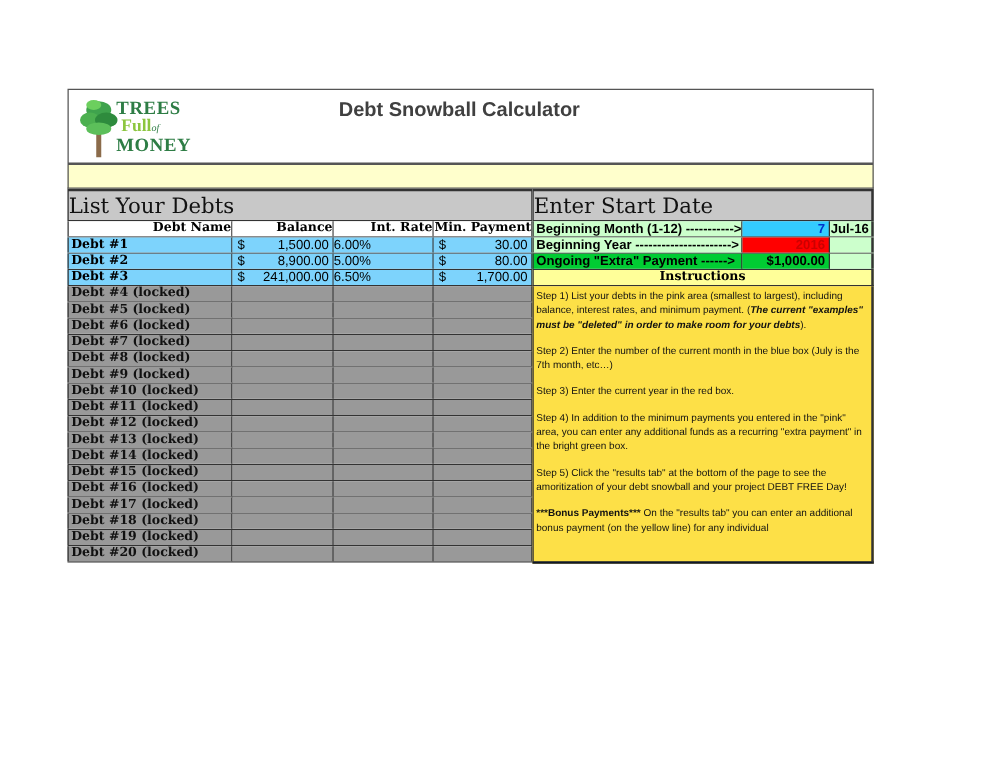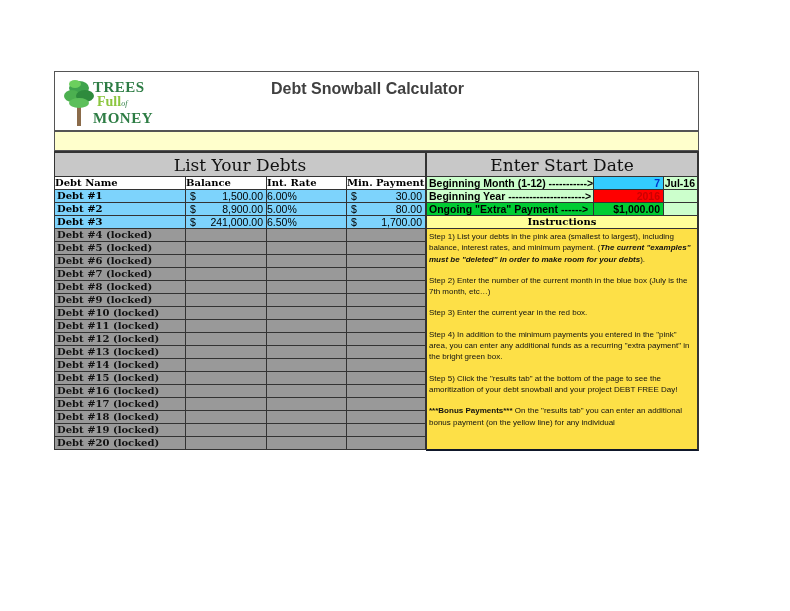--- a/index.html
+++ b/index.html
@@ -11,28 +11,28 @@
   .logo-text { position: absolute; left: 30px; top: 2px; font-family: "Liberation Serif", serif; font-weight: bold; line-height: 14px; }
   .logo-trees { color: #2e7d45; font-size: 15px; letter-spacing: 0.5px; }
   .logo-full { color: #8cc63f; font-size: 14px; margin-left: 4px; }
   .logo-of { color: #2e7d45; font-size: 8px; font-style: italic; font-weight: normal; }
   .logo-money { color: #2e7d45; font-size: 15px; letter-spacing: 0.5px; }
   .title { position: absolute; left: 216px; top: 8px; font-size: 16px; font-weight: bold; color: #404040; }
   .yellow-band { height: 18px; background: #ffffcc; border-left: 1px solid #555; border-right: 1px solid #555; border-bottom: 1px solid #555; }
   .grid { display: flex; }
   .left { width: 372px; }
   .right { width: 273px; }
-  .section-title { height: 26px; background: #c8c8c8; border: 1px solid #333; border-top: 2px solid #333; box-sizing: border-box; font-family: "DejaVu Serif", serif; font-size: 17px; text-align: center; line-height: 24px; color: #111; }
+  .section-title { height: 26px; background: #c8c8c8; border: 1px solid #333; border-top: 2px solid #333; box-sizing: border-box; font-family: "DejaVu Serif", serif; font-size: 17px; text-align: left; line-height: 24px; color: #111; }
   .row { display: flex; height: 13px; box-sizing: border-box; border-bottom: 1px solid #333; }
   .cell { box-sizing: border-box; border-right: 1px solid #333; font-size: 10.5px; line-height: 12px; overflow: hidden; white-space: nowrap; }
   .c1 { width: 132px; border-left: 1px solid #333; padding-left: 2px; font-family: "DejaVu Serif", serif; font-weight: bold; font-size: 10px; }
   .c2 { width: 81px; display: flex; justify-content: space-between; padding: 0 3px 0 4px; }
   .c3 { width: 80px; text-align: left; padding-right: 2px; }
   .c4 { width: 79px; display: flex; justify-content: space-between; padding: 0 3px 0 4px; }
-  .hdr .cell { font-family: "DejaVu Serif", serif; font-weight: bold; font-size: 10px; text-align: left; background: #fff; display: block; padding: 0; }
+  .hdr .cell { font-family: "DejaVu Serif", serif; font-weight: bold; font-size: 10px; text-align: right; background: #fff; display: block; padding: 0; }
   .pink .cell { background: #7dd3fc; }
   .gray .cell { background: #999999; }
   .gray .c1 { color: #111; }
   .r1 { width: 168px; padding-left: 2px; font-weight: bold; font-size: 10.5px; border-left: 1px solid #333; }
   .r2 { width: 70px; text-align: right; padding-right: 3px; font-weight: bold; }
   .r3 { width: 35px; text-align: right; padding-right: 2px; font-weight: bold; }
   .instr-title { height: 13px; background: #ffff99; border: 1px solid #333; border-top: none; box-sizing: border-box; text-align: center; font-family: "DejaVu Serif", serif; font-weight: bold; font-size: 10px; line-height: 12px; }
   .instr-body { height: 222px; background: #fde047; border: 1px solid #333; border-top: none; border-right: 2px solid #333; border-bottom: 2px solid #0f172a; box-sizing: border-box; padding: 2px 2px; font-size: 8px; line-height: 11.3px; overflow: hidden; color: #111; }
   .instr-body p { margin: 0 0 11px 0; }
   .instr-body p.tight { margin-bottom: 10px; }

